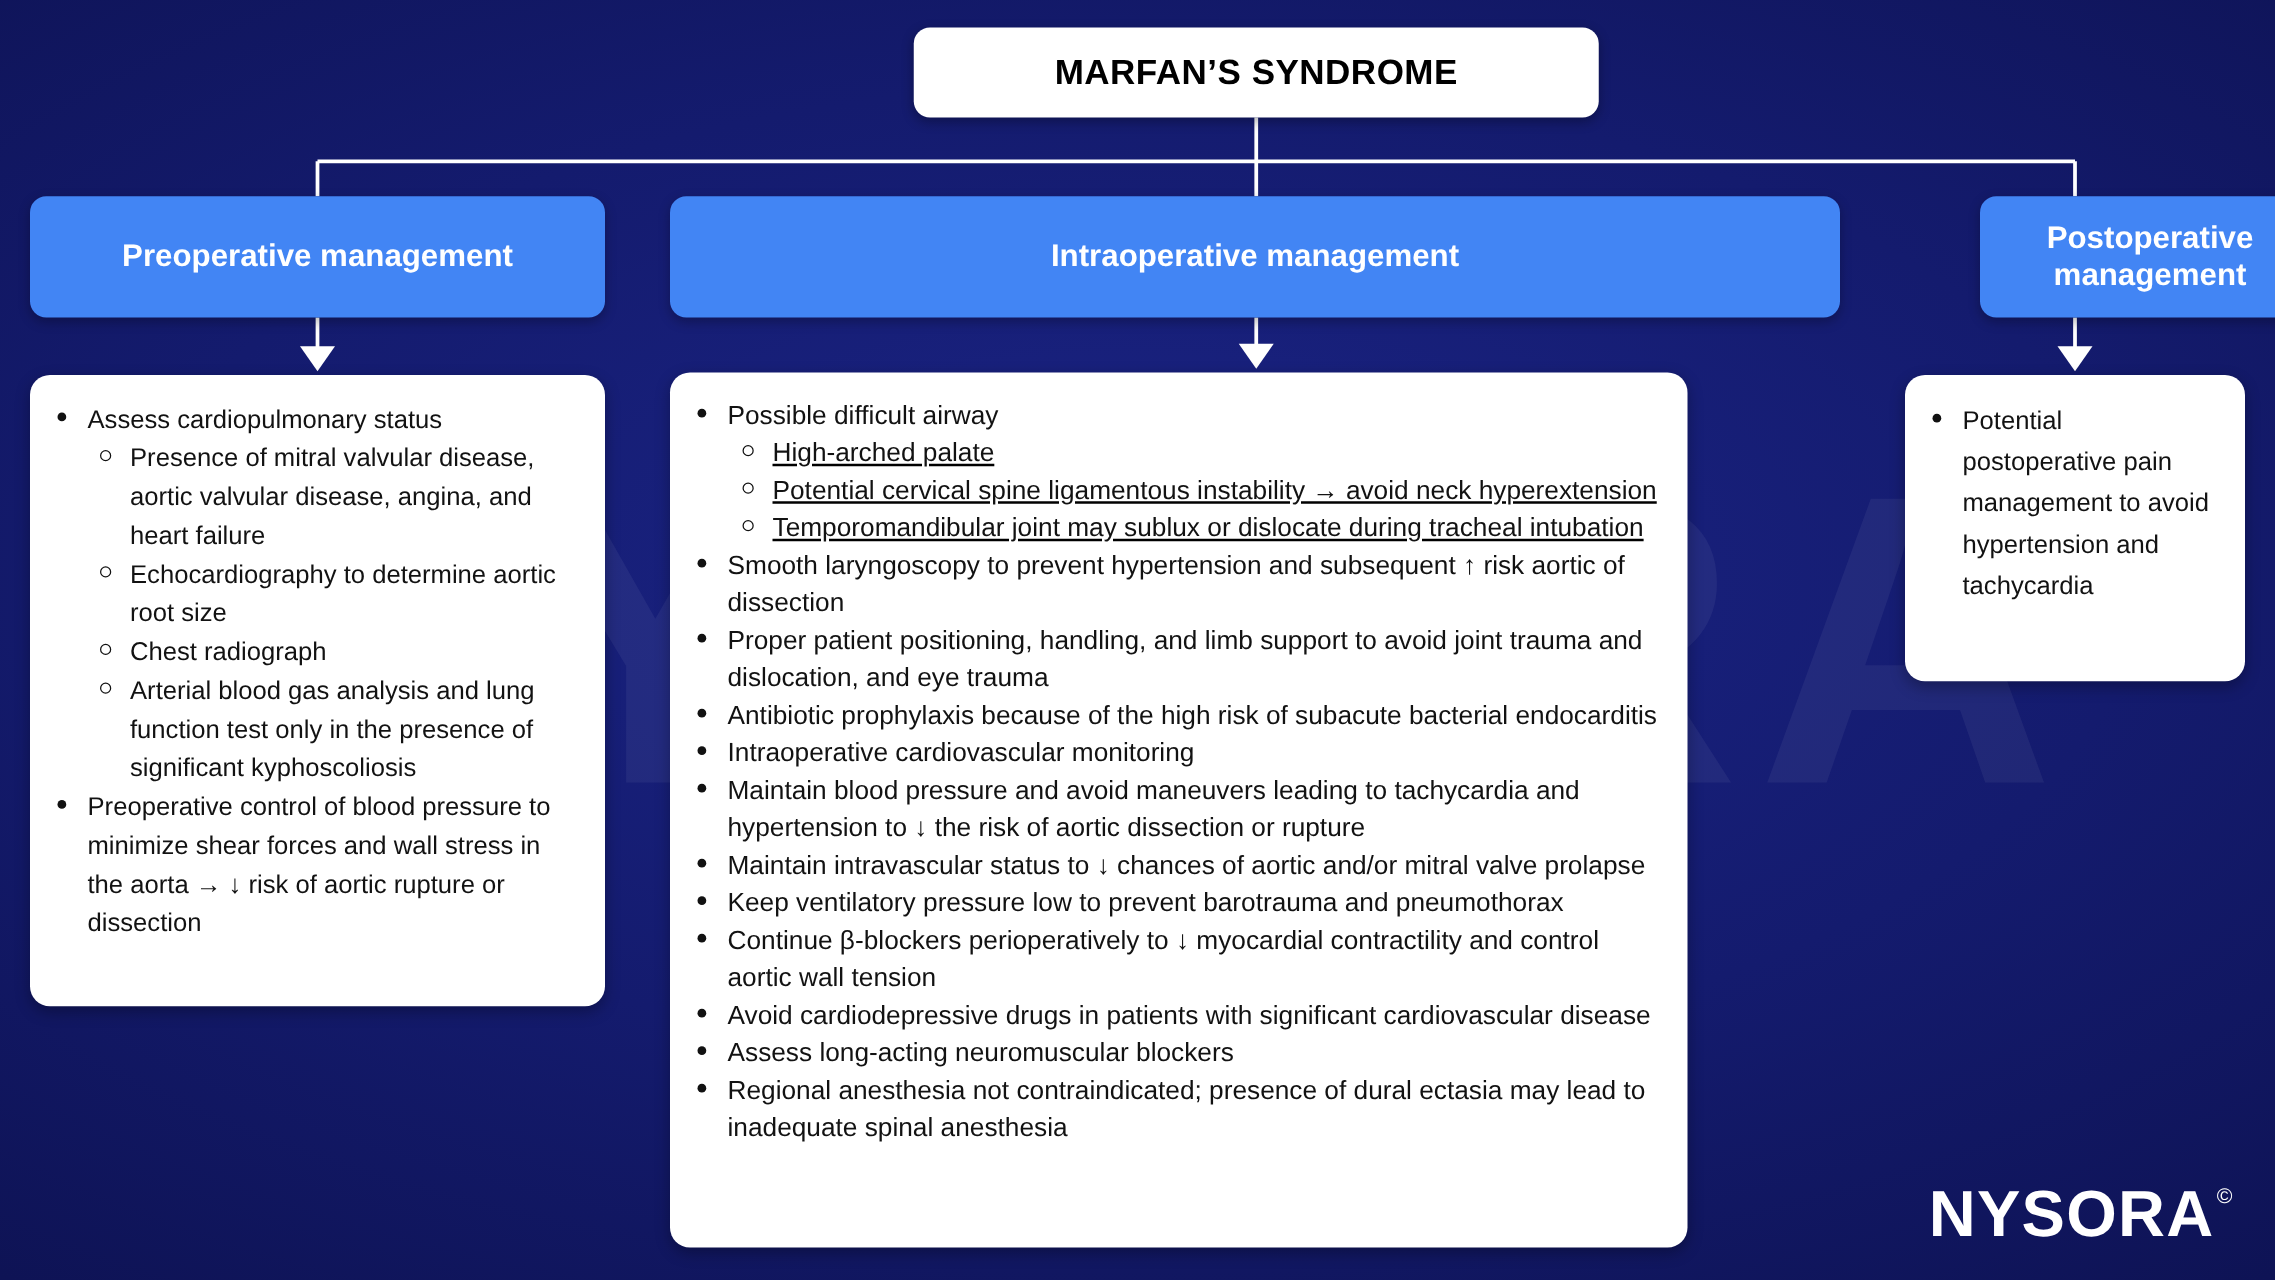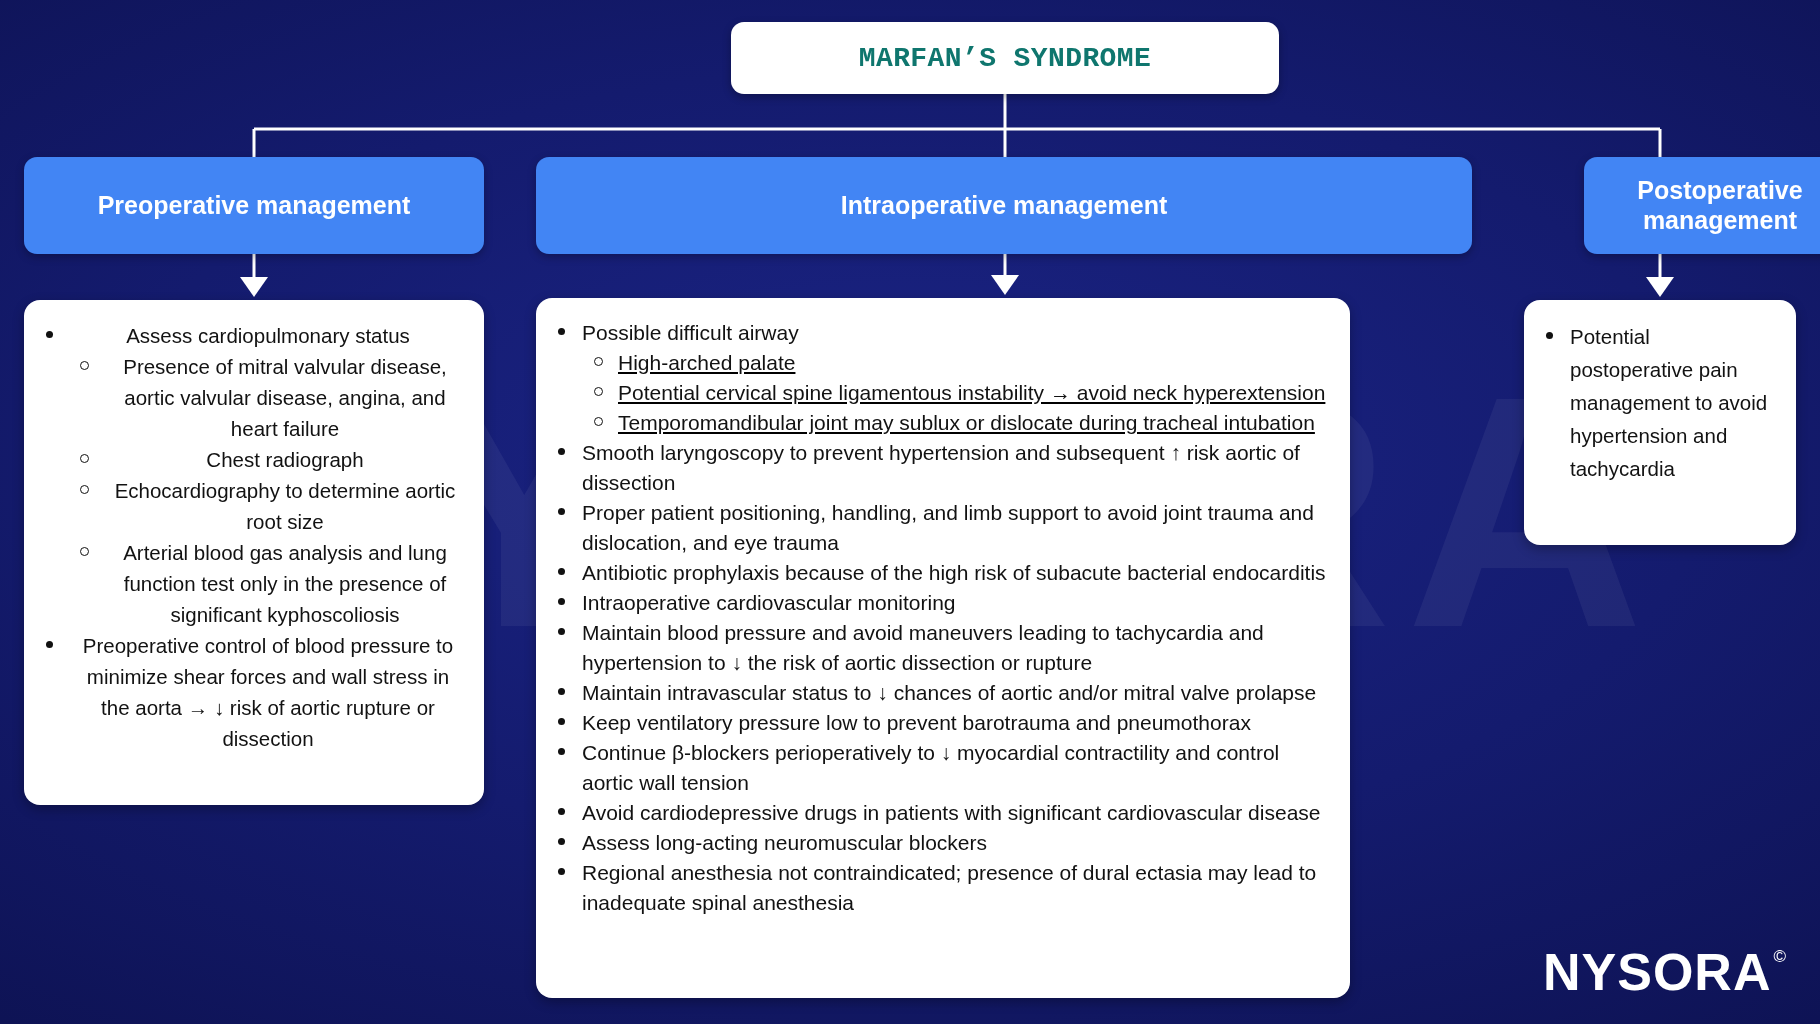--- a/index.html
+++ b/index.html
@@ -67,24 +67,23 @@
     background: #ffffff;
     border-radius: 13px;
     display: flex;
     align-items: center;
     justify-content: center;
     box-shadow: 0 3px 9px rgba(0,0,0,0.30);
   }
   #root-node .title {
     font-size: 28px;
     font-weight: 700;
-    color: #0f766e;
+    color: #000000;
     letter-spacing: 0.4px;
     text-align: center;
-    font-family: Liberation Mono, monospace;
   }
 
   
   .col-header {
     position: absolute;
     background: #4285f4;
     border-radius: 13px;
     display: flex;
     align-items: center;
     justify-content: center;
@@ -104,21 +103,21 @@
   #header-post  { left: 1584px; top: 157px; width: 272px;  height: 97px; }
 
   
   .content-card {
     position: absolute;
     background: #ffffff;
     border-radius: 16px;
     box-shadow: 0 4px 12px rgba(0,0,0,0.30);
     overflow: hidden;
   }
-  #card-pre   { left: 24px;   top: 300px; width: 460px;  height: 505px; text-align: center; }
+  #card-pre   { left: 24px;   top: 300px; width: 460px;  height: 505px; }
   #card-intra { left: 536px;  top: 298px; width: 814px;  height: 700px; }
   #card-post  { left: 1524px; top: 300px; width: 272px;  height: 245px; }
 
   .card-inner {
     padding: 20px 18px 16px 18px;
   }
 
   
   ul.lvl1 { list-style: none; }
   ul.lvl2 { list-style: none; margin-left: 34px; }
@@ -244,25 +243,25 @@
             <span class="marker"></span>
             <span class="txt">Assess cardiopulmonary status</span>
           </li>
           <ul class="lvl2">
             <li class="bullet lvl2-item">
               <span class="marker"></span>
               <span class="txt">Presence of mitral valvular disease, aortic valvular disease, angina, and heart failure</span>
             </li>
             <li class="bullet lvl2-item">
               <span class="marker"></span>
+              <span class="txt">Echocardiography to determine aortic root size</span>
+            </li>
+            <li class="bullet lvl2-item">
+              <span class="marker"></span>
               <span class="txt">Chest radiograph</span>
-            </li>
-            <li class="bullet lvl2-item">
-              <span class="marker"></span>
-              <span class="txt">Echocardiography to determine aortic root size</span>
             </li>
             <li class="bullet lvl2-item">
               <span class="marker"></span>
               <span class="txt">Arterial blood gas analysis and lung function test only in the presence of significant kyphoscoliosis</span>
             </li>
           </ul>
           <li class="bullet lvl1-item">
             <span class="marker"></span>
             <span class="txt">Preoperative control of blood pressure to minimize shear forces and wall stress in the aorta → ↓ risk of aortic rupture or dissection</span>
           </li>

